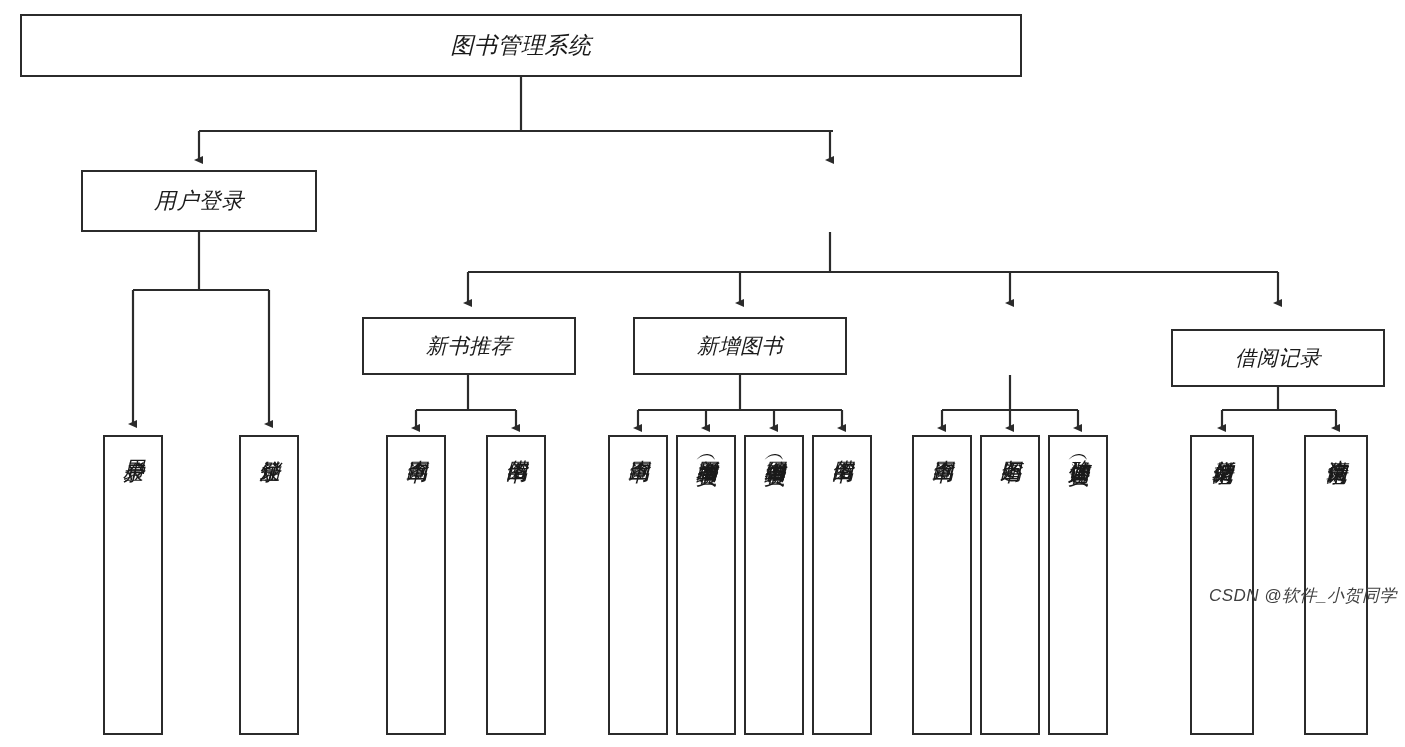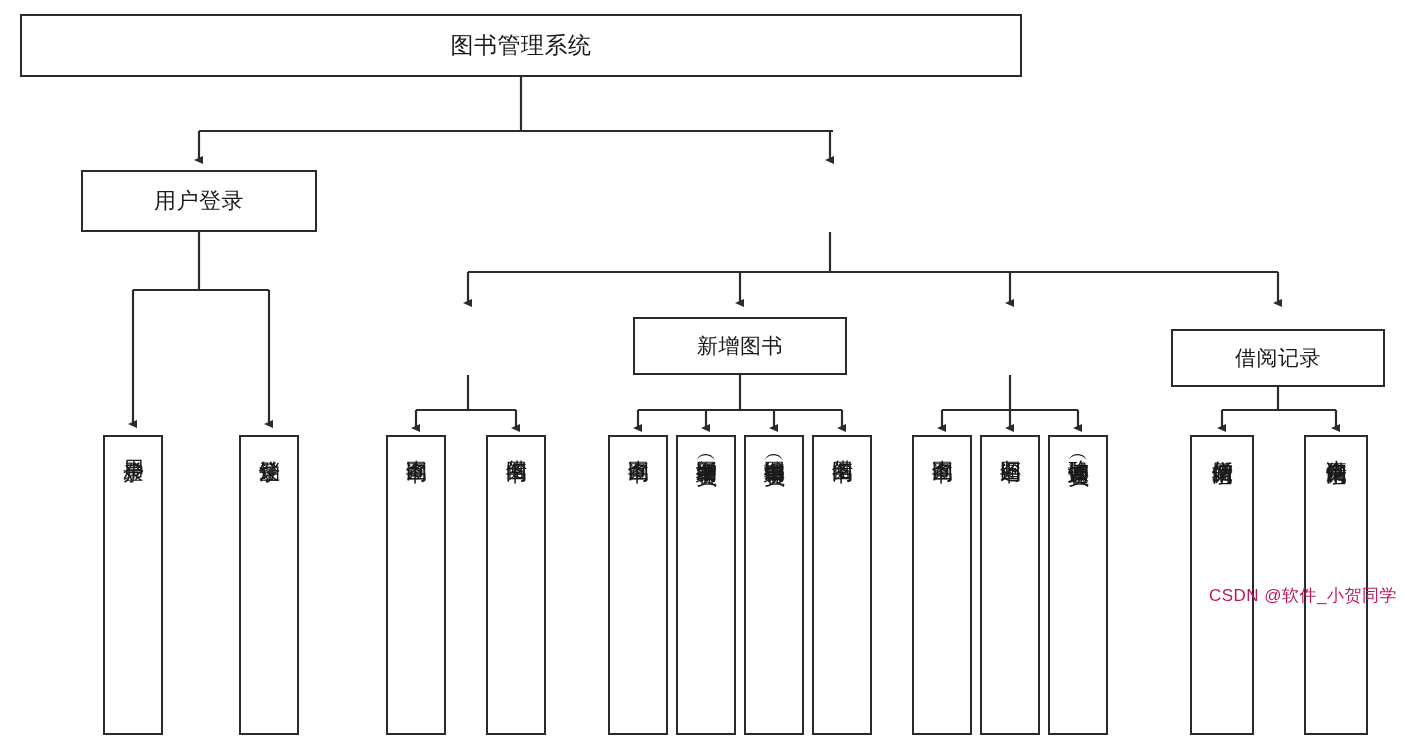--- a/index.html
+++ b/index.html
@@ -12,20 +12,21 @@
     height: 747px;
     overflow: hidden;
     font-family: "Liberation Sans", "DejaVu Sans", sans-serif;
     position: relative;
   }
   #diagram-root {
     position: relative;
     width: 1405px;
     height: 611px;
     background: #ffffff;
+    font-style: italic;
   }
   svg.layer {
     position: absolute;
     left: 0;
     top: 0;
     width: 1405px;
     height: 747px;
   }
   .node-box {
     position: absolute;
@@ -55,21 +56,21 @@
     font-size: 21px;
     line-height: 1.28;
     letter-spacing: 1px;
     white-space: nowrap;
   }
   .watermark {
     position: absolute;
     right: 8px;
     bottom: 4px;
     font-size: 17px;
-    color: #be185d;
+    color: #404040;
     letter-spacing: 0.5px;
     white-space: nowrap;
     font-family: "Liberation Sans", "DejaVu Sans", sans-serif;
     margin-top: 10px;
   }
 </style>
 </head>
 <body>
 
 <div id="diagram-root">
@@ -126,20 +127,23 @@
 
   <div class="node-box node-root" style="left:20px; top:14px; width:1002px; height:63px;">
     <span class="label">图书管理系统</span>
   </div>
 
   <div class="node-box node-l2" style="left:81px; top:170px; width:236px; height:62px;">
     <span class="label">用户登录</span>
   </div>
 
 
+  <div class="node-box node-l3" style="left:362px; top:317px; width:214px; height:58px;">
+    <span class="label">新书推荐</span>
+  </div>
 
   <div class="node-box node-l3" style="left:633px; top:317px; width:214px; height:58px;">
     <span class="label">新增图书</span>
   </div>
 
 
   <div class="node-box node-l3" style="left:1171px; top:317px; width:214px; height:58px;margin-top:12px;">
     <span class="label">借阅记录</span>
   </div>
 

